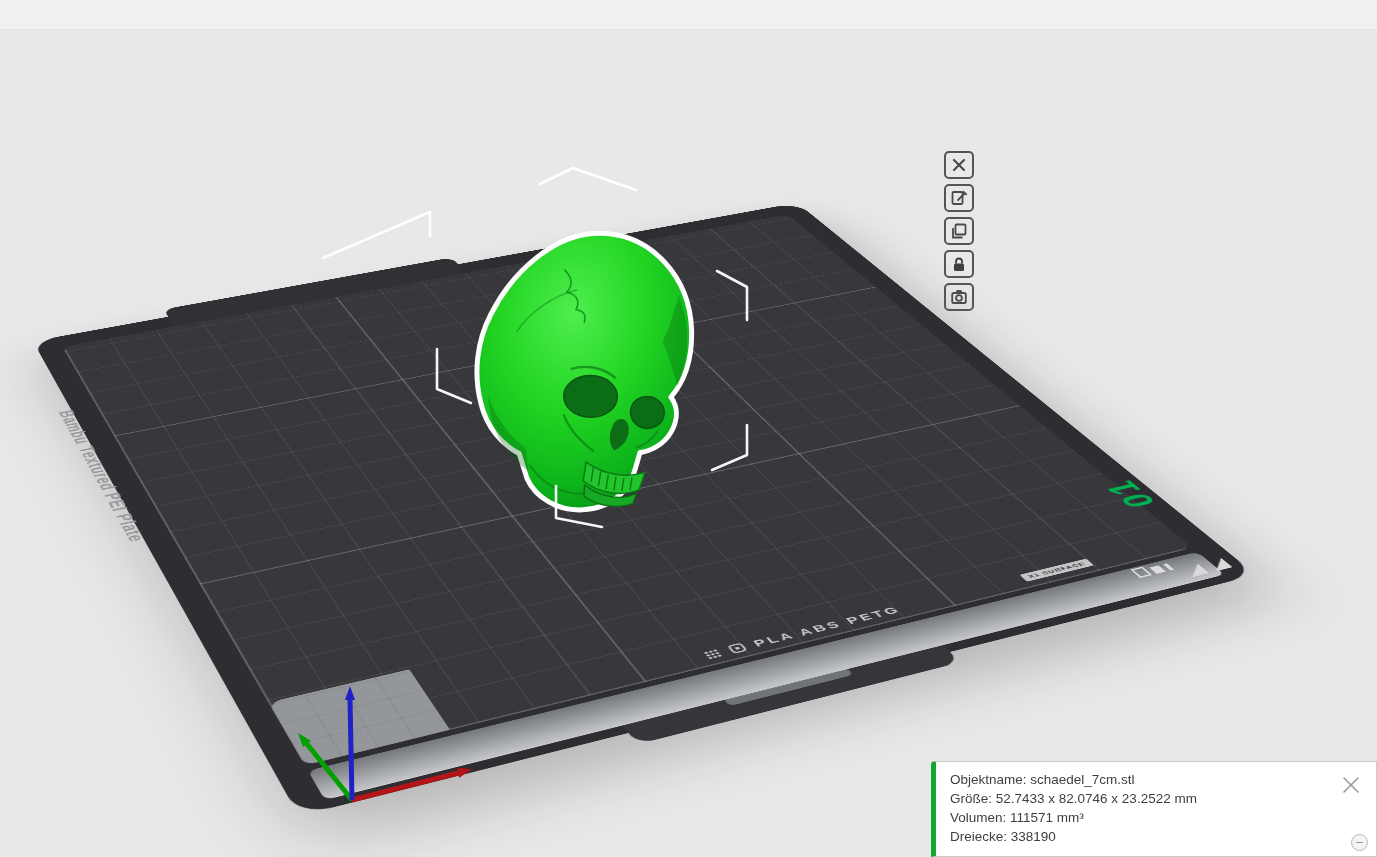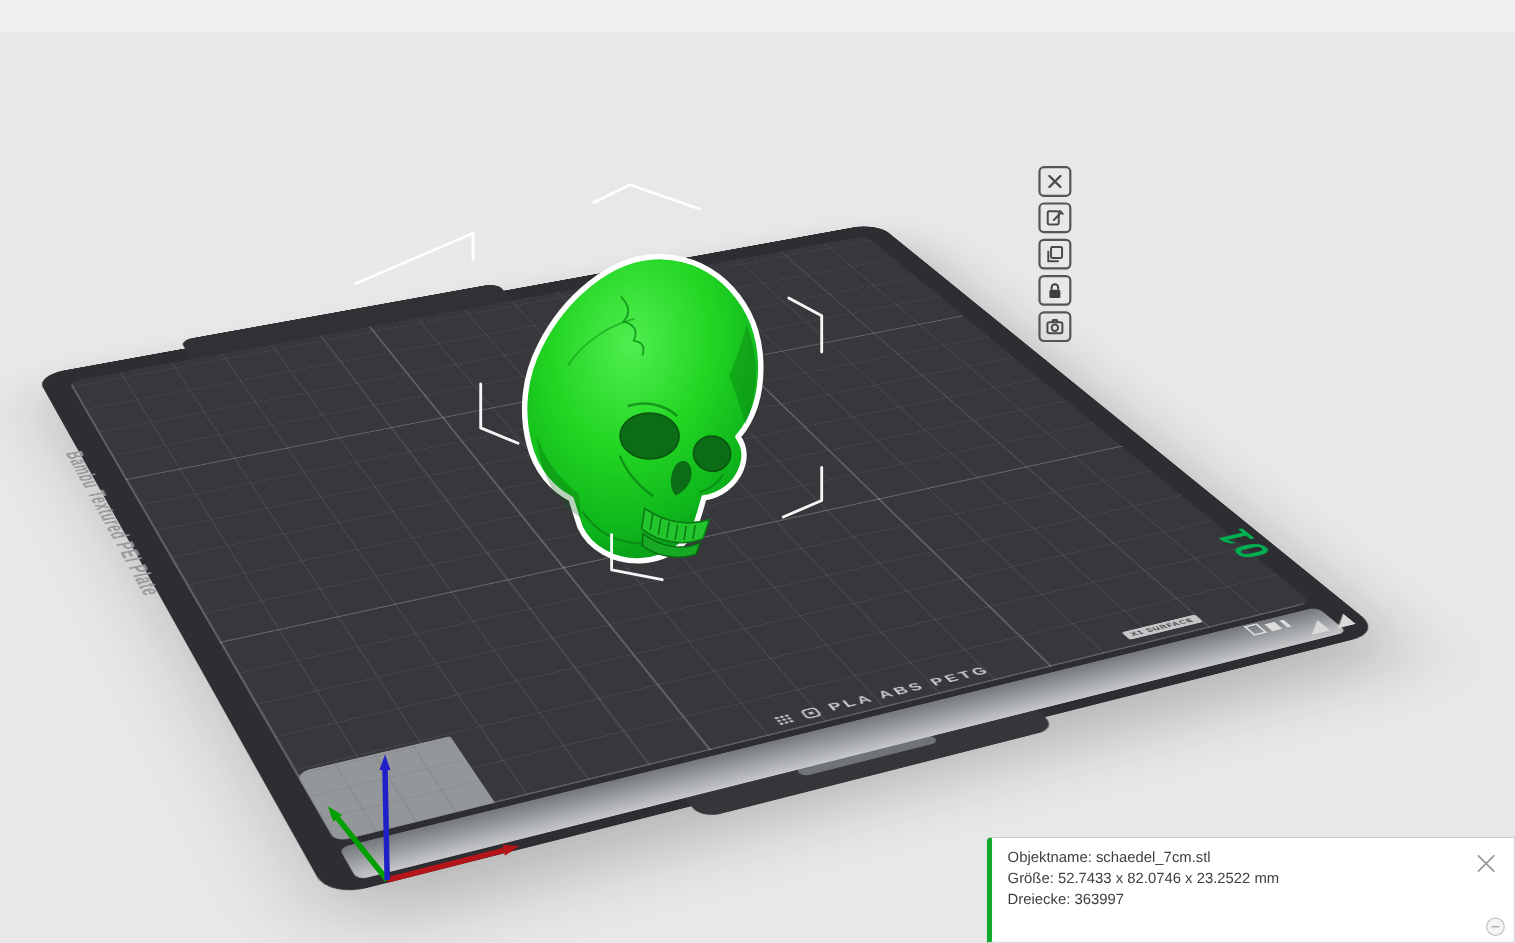--- a/index.html
+++ b/index.html
@@ -95,21 +95,21 @@
   .plate-toolbar{position:absolute;left:944px;top:151px;display:flex;flex-direction:column;gap:5px;z-index:6;}
   .pt-btn{
     width:30px;height:28px;border:2px solid #555;border-radius:5px;
     background:transparent;display:flex;align-items:center;justify-content:center;
     padding:0;cursor:pointer;box-sizing:border-box;
   }
   .pt-btn svg{display:block;}
 
   
   .info-panel{
-    position:absolute;right:0;bottom:0;width:480px;height:96px;
+    position:absolute;right:0;bottom:0;width:446px;height:96px;
     background:#ffffff;border:1px solid #c9c9c9;border-left:5px solid #10a92e;
     border-radius:4px 0 0 0;box-sizing:border-box;z-index:7;
   }
   .info-lines{
     position:absolute;left:14px;top:8px;right:50px;
     color:#3f3f3f;font-size:13.5px;line-height:19px;
   }
   .info-close{
     position:absolute;top:10px;right:12px;width:26px;height:26px;
     background:transparent;border:none;cursor:pointer;padding:0;
@@ -250,21 +250,22 @@
       <circle cx="9" cy="10" r="2.9" fill="none" stroke="#4a4a4a" stroke-width="1.8"></circle>
       <path d="M6.3 5 L7.4 3 h3.2 L11.7 5" fill="none" stroke="#4a4a4a" stroke-width="1.8"></path>
     </svg>
   </button>
 </div>
 
 <div class="info-panel">
   <div class="info-lines">
     <div>Objektname: schaedel_7cm.stl</div>
     <div>Größe: 52.7433 x 82.0746 x 23.2522 mm</div>
-    <div>Dreiecke: 363997</div>
+    <div>Volumen: 111571 mm³</div>
+    <div>Dreiecke: 338190</div>
   </div>
   <button class="info-close">
     <svg width="26" height="26" viewBox="0 0 26 26">
       <path d="M6 6 L20 20 M20 6 L6 20" stroke="#9a9a9a" stroke-width="1.6" stroke-linecap="round" fill="none"></path>
     </svg>
   </button>
   <div class="collapse-badge">
       <i></i>
     </div>
 </div>

